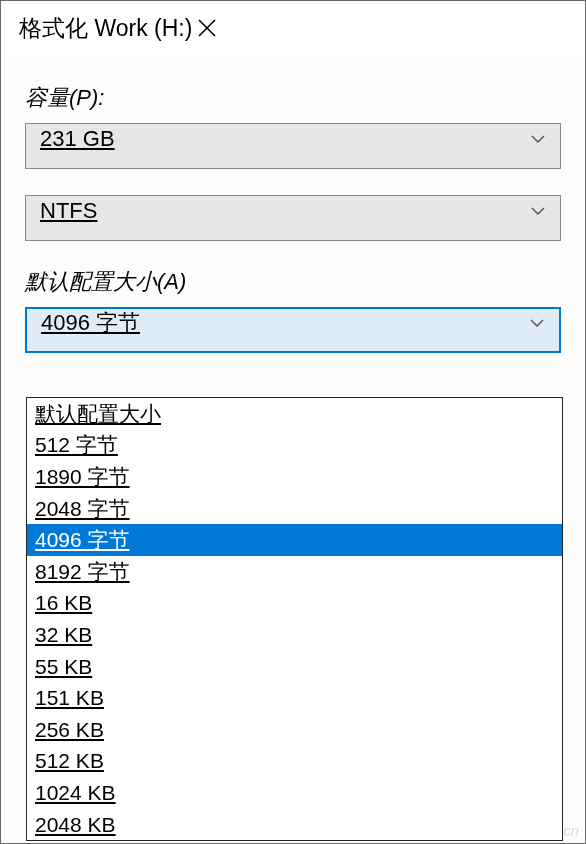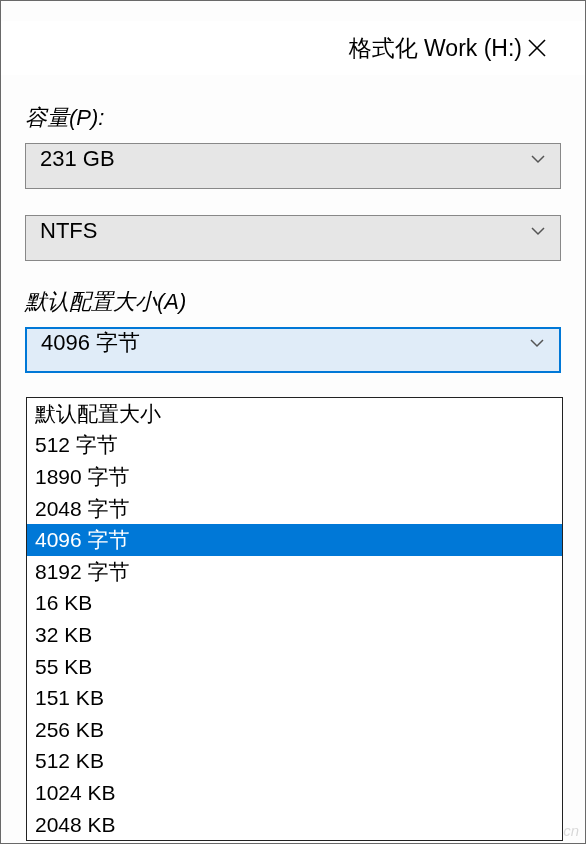--- a/index.html
+++ b/index.html
@@ -16,24 +16,23 @@
     width: 586px;
     height: 844px;
     background: #fdfdfd;
     border: 1px solid #696969;
     position: relative;
   }
   .titlebar {
     height: 54px;
     display: flex;
     align-items: center;
-    justify-content: flex-end;
-    padding: 0 33px 0 18px;
+    justify-content: flex-start;
+    padding: 0 18px 0 18px;
     background: #ffffff;
-    margin-top: 20px;
   }
   .title-text {
     font-size: 23px;
     color: #000;
   }
   .close-btn {
     width: 30px;
     height: 30px;
     display: flex;
     align-items: center;
@@ -62,20 +61,21 @@
     height: 46px;
     background: #e6e6e6;
     border: 1px solid #888888;
     display: flex;
     align-items: center;
     justify-content: space-between;
     padding: 0 14px 15px 14px;
     font-size: 22px;
     color: #000;
     cursor: pointer;
+    text-decoration: underline;
   }
   .combo.open {
     background: #e0ecf8;
     border: 2px solid #0078d7;
     height: 46px;
   }
   .chevron {
     width: 16px; height: 16px;
     display: inline-flex; align-items: center; justify-content: center;
   }
@@ -90,20 +90,21 @@
     z-index: 10;
   }
   .dropdown-item {
     height: 31.6px;
     padding: 0 8px;
     font-size: 21px;
     display: flex;
     align-items: center;
     cursor: pointer;
     white-space: nowrap;
+    text-decoration: underline;
   }
   .dropdown-item.selected {
     background: #0078d7;
     color: #ffffff;
   }
   .watermark {
     position: absolute;
     right: 6px;
     bottom: 4px;
     font-size: 15px;

